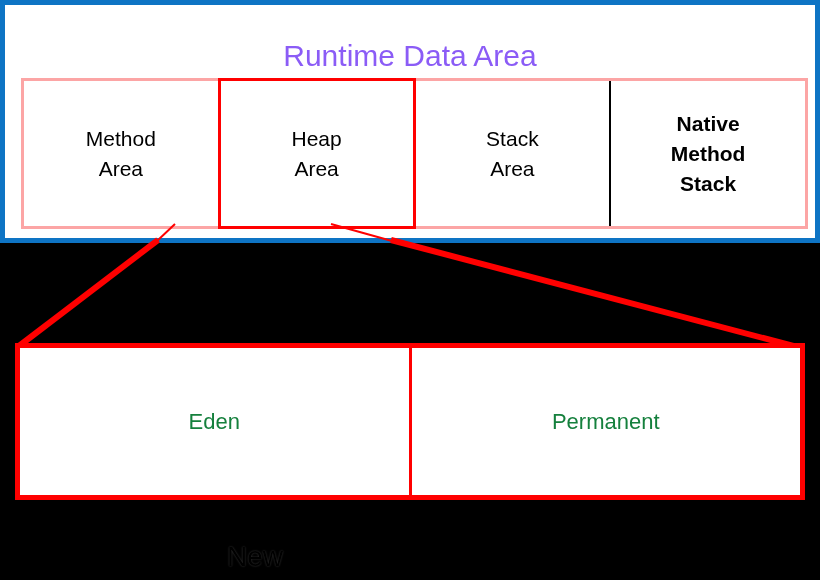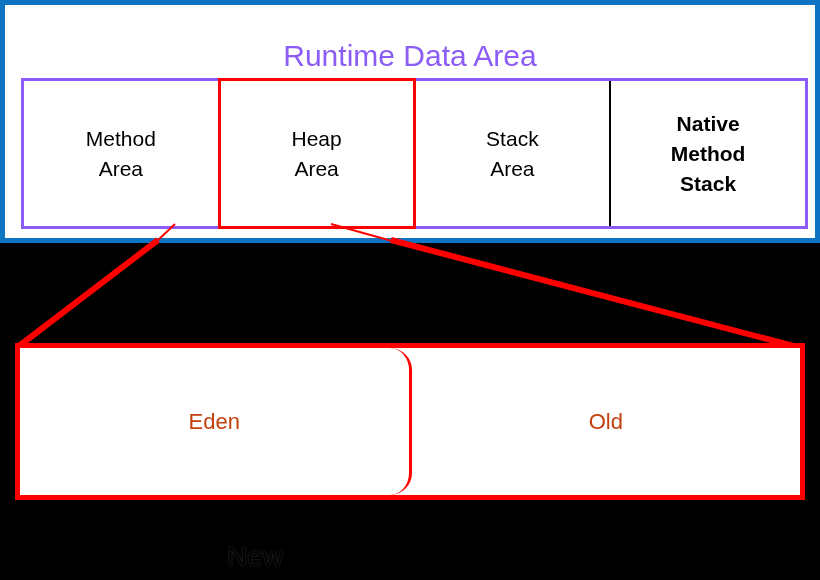--- a/index.html
+++ b/index.html
@@ -39,21 +39,21 @@
   }
 
   
   .top-row {
     position: absolute;
     left: 16px;
     top: 73px;
     width: 787px;
     height: 151px;
     box-sizing: border-box;
-    border: 3px solid #8b5cf6;
+    border: 3px solid #fca5a5;
     background: #ffffff;
     display: flex;
   }
   .top-cell {
     position: relative;
     flex: 1 1 0;
     border-right: 2px solid #000000;
     display: flex;
     align-items: center;
     justify-content: center;
@@ -100,22 +100,21 @@
     display: flex;
   }
   .bottom-cell {
     flex: 1 1 0;
     border-right: 3px solid #FF0000;
     display: flex;
     align-items: center;
     justify-content: center;
     text-align: center;
     font-size: 22px;
-    color: #c2410c;
-    border-radius: 22px;
+    color: #15803d;
   }
   .bottom-cell:last-child {
     border-right: none;
   }
 
   
   .new-caption {
     position: absolute;
     left: 195px;
     top: 541px;
@@ -159,17 +158,17 @@
   <line x1="158" y1="240" x2="19" y2="346" stroke="#FF0000" stroke-width="6"></line>
   <line x1="331" y1="224" x2="392" y2="241" stroke="#FF0000" stroke-width="2"></line>
   <line x1="391" y1="240" x2="801" y2="348" stroke="#FF0000" stroke-width="6"></line>
 </svg>
 
 <div class="bottom-row">
   <div class="bottom-cell">
     <span class="cell-label">Eden</span>
   </div>
   <div class="bottom-cell">
-    <span class="cell-label">Old</span>
+    <span class="cell-label">Permanent</span>
   </div>
 </div>
 
 <div class="new-caption">New</div>
 
 </body></html>

